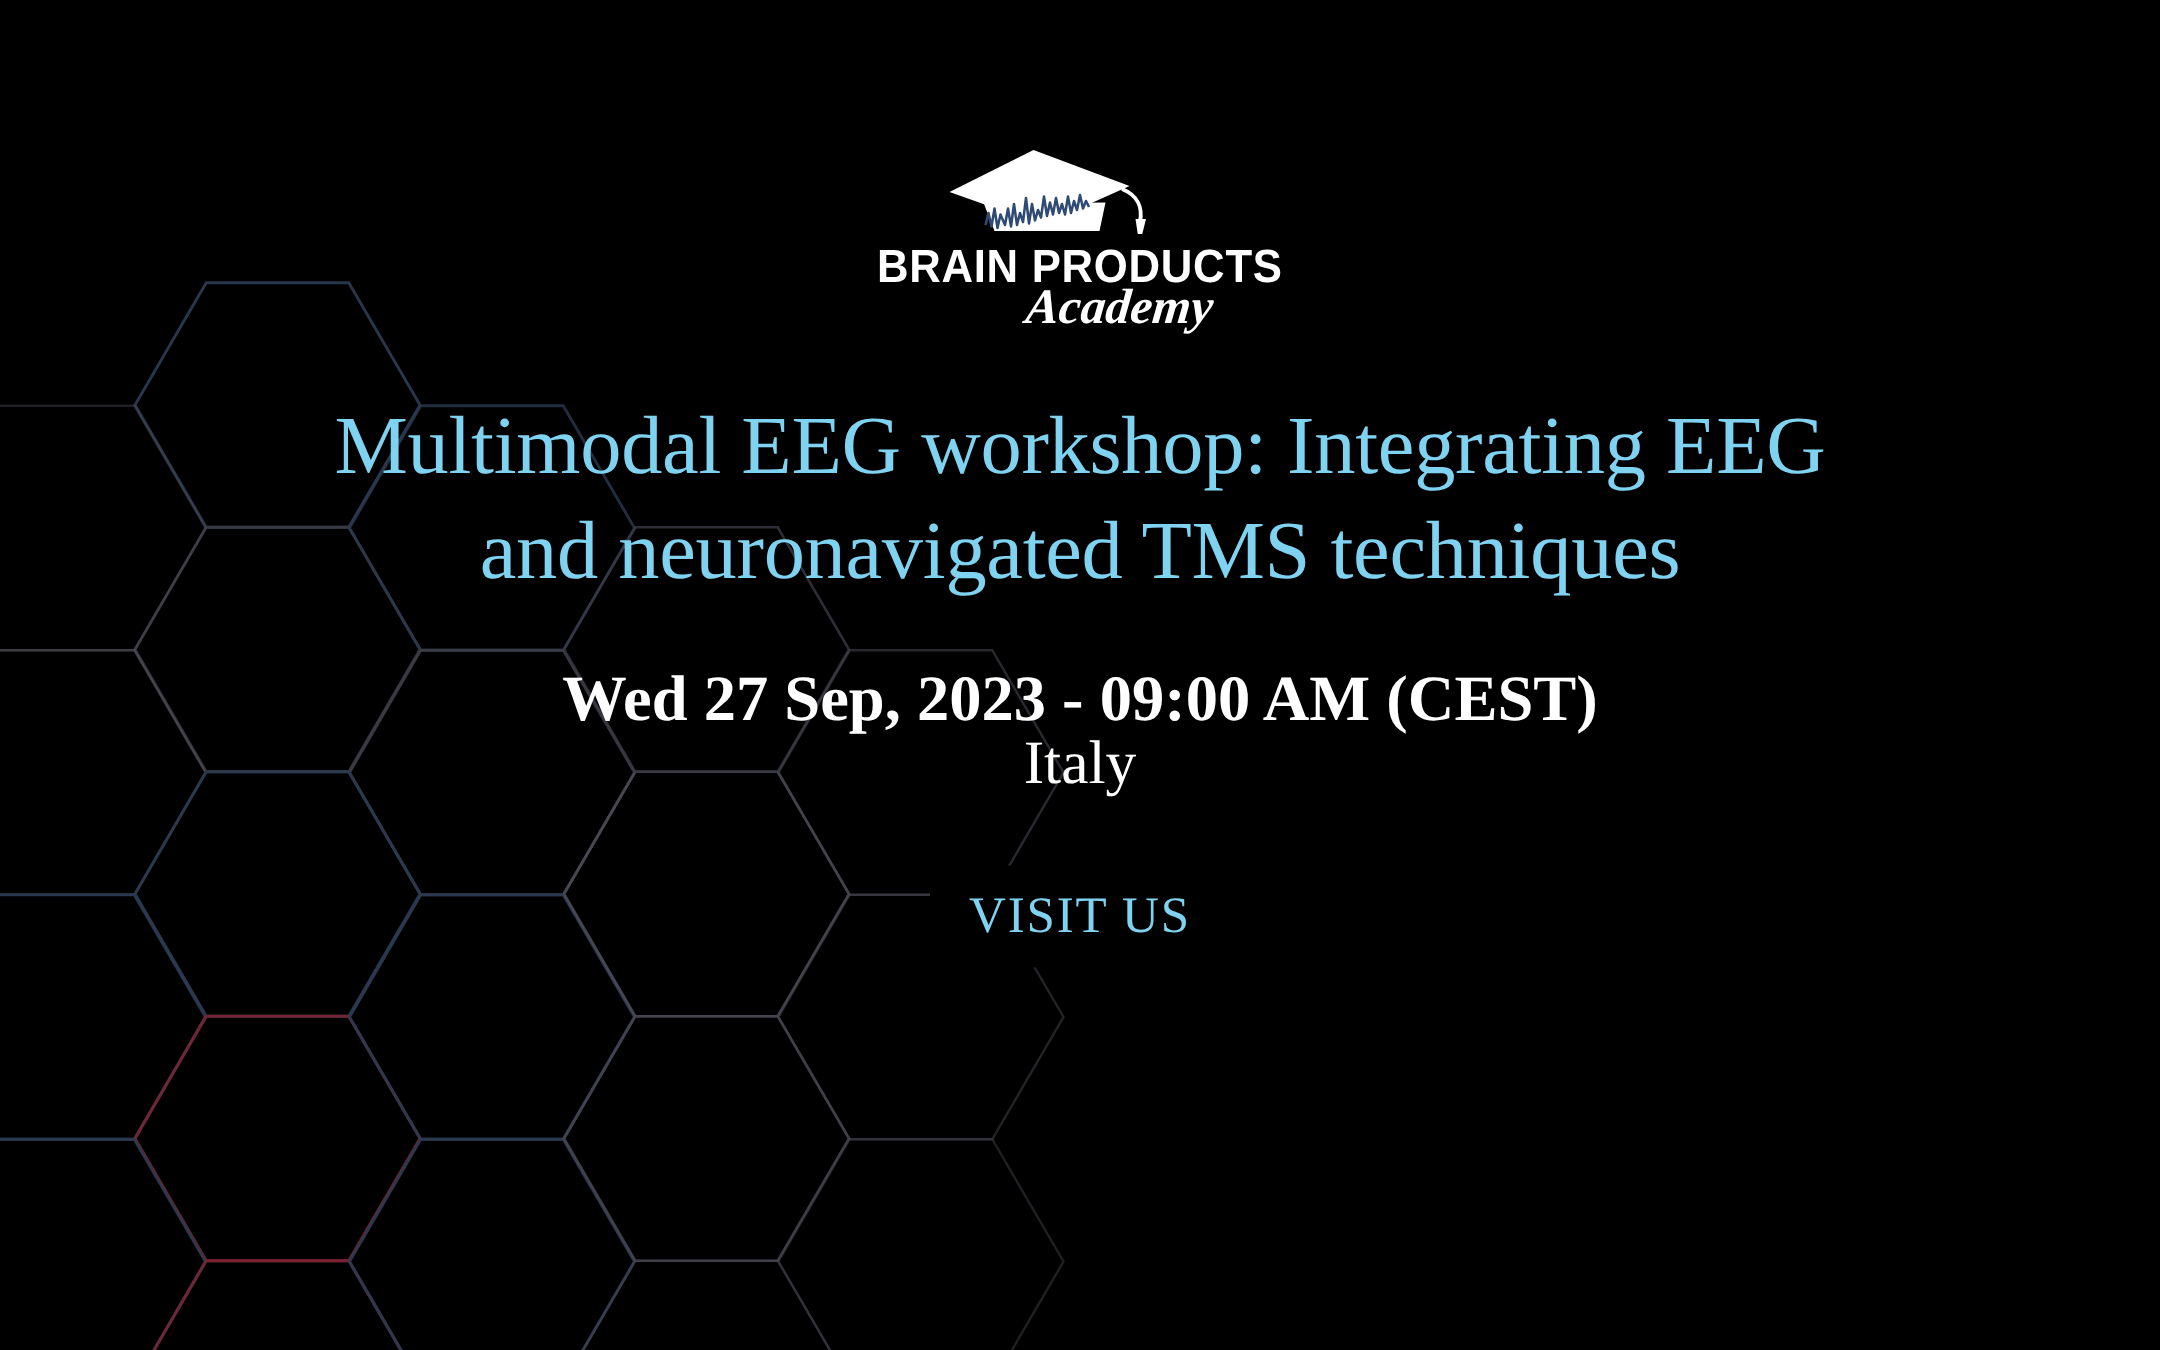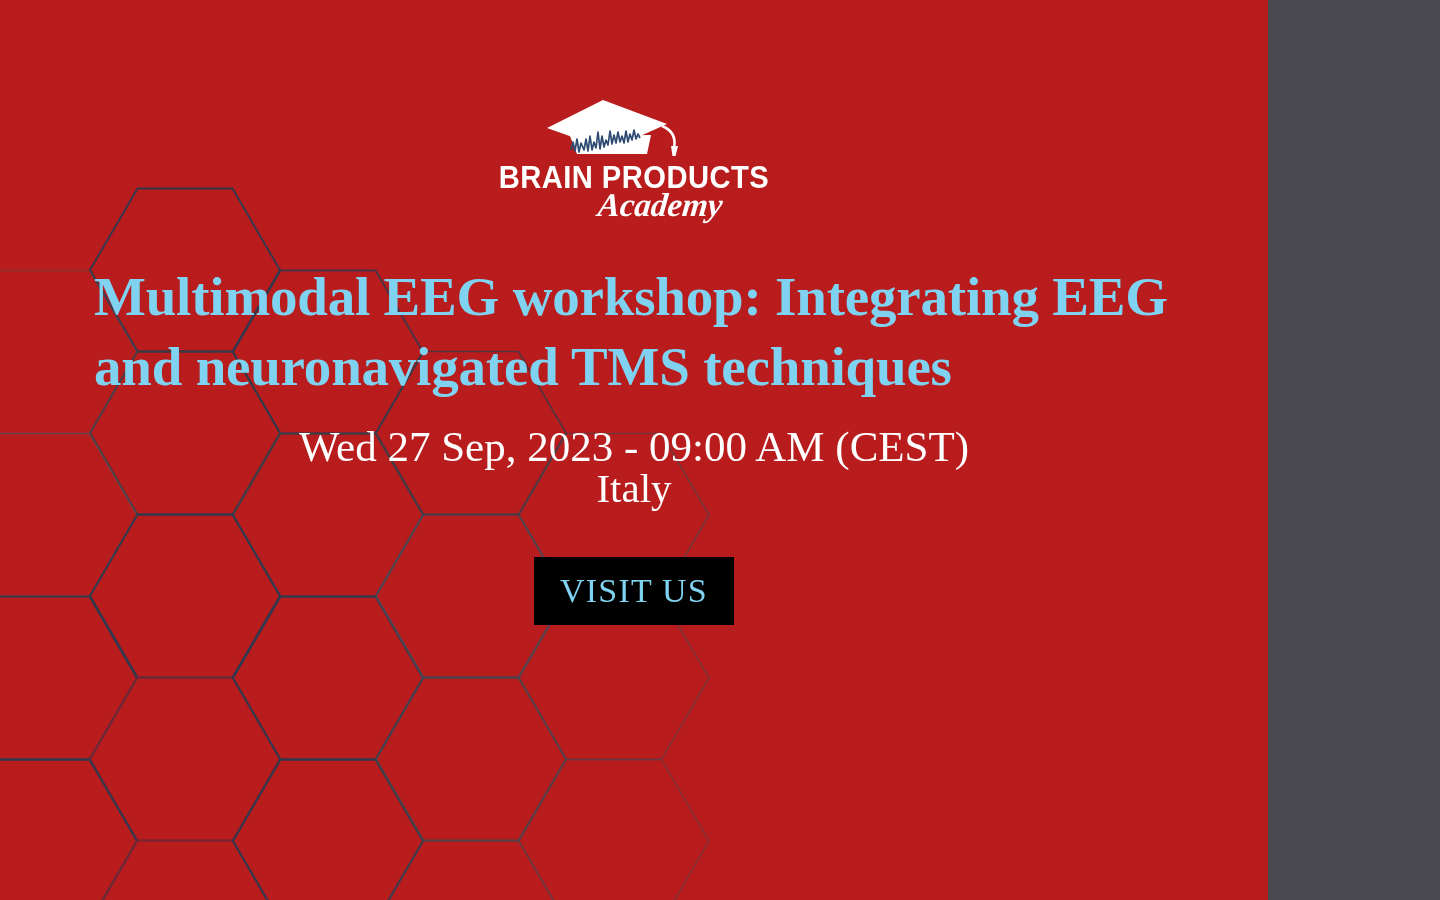--- a/index.html
+++ b/index.html
@@ -5,22 +5,22 @@
   * { margin:0; padding:0; box-sizing:border-box; }
   html,body{ background:#4a4a50; }
   body{
     width:1440px; height:900px;
     font-family:"Liberation Serif", serif;
     overflow:hidden;
     position:relative;
   }
   #banner{
     position:absolute; inset:0;
-    width:1268px; height:900px;
-    background:#b91c1c;
+    width:1440px; height:900px;
+    background:#000000;
     overflow:hidden;
   }
   
   #hexlayer{
     position:absolute;
     left:-60px; top:150px;
     width:900px; height:760px;
     pointer-events:none;
   }
   #hexlayer svg{ display:block; width:900px; height:760px; overflow:visible; }
@@ -58,34 +58,34 @@
 
   
   #content{
     position:absolute;
     left:0; right:0; top:262px;
     display:flex; flex-direction:column; align-items:center;
   }
   #event-title{
     color:#7fd2f0;
     font-family:"Liberation Serif", serif;
-    font-weight:bold;
+    font-weight:normal;
     font-size:55px;
     line-height:1.28;
-    text-align:left;
+    text-align:center;
     width:1080px;
     letter-spacing:-0.2px;
   }
   #event-date{
     color:#ffffff;
     font-family:"Liberation Serif", serif;
-    font-weight:normal;
+    font-weight:bold;
     font-size:43px;
     line-height:1;
-    margin-top:22px;
+    margin-top:42px;
     text-align:left;
     white-space:nowrap;
   }
   #event-location{
     color:#ffffff;
     font-family:"Liberation Serif", serif;
     font-weight:normal;
     font-size:41px;
     line-height:1;
     text-align:center;

